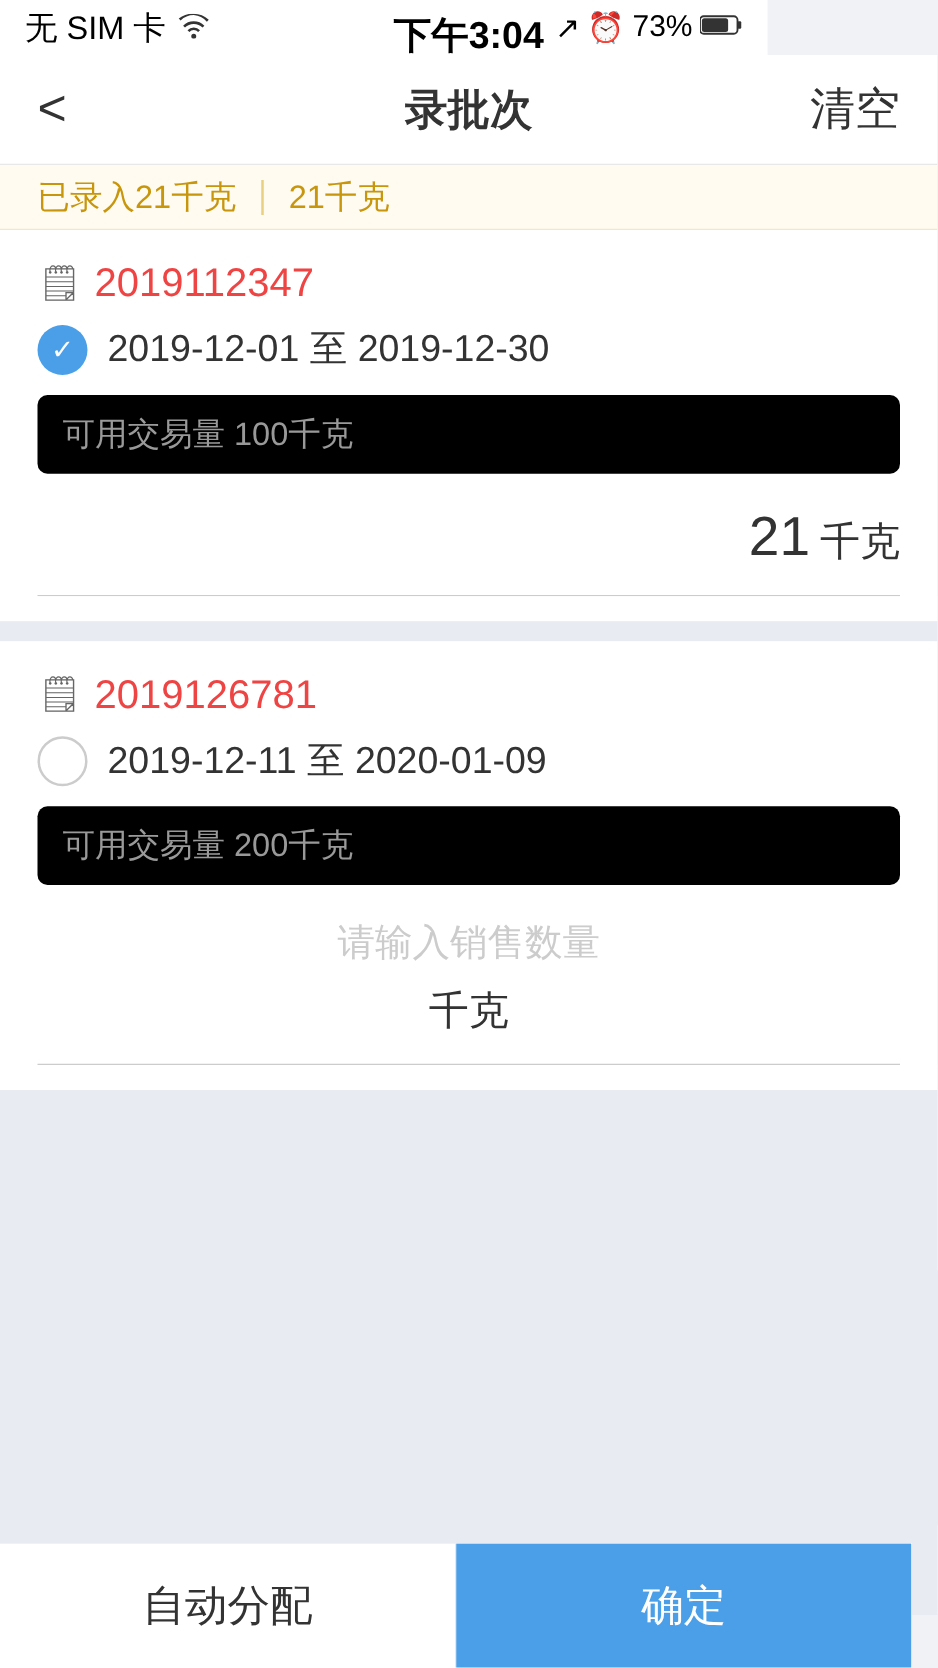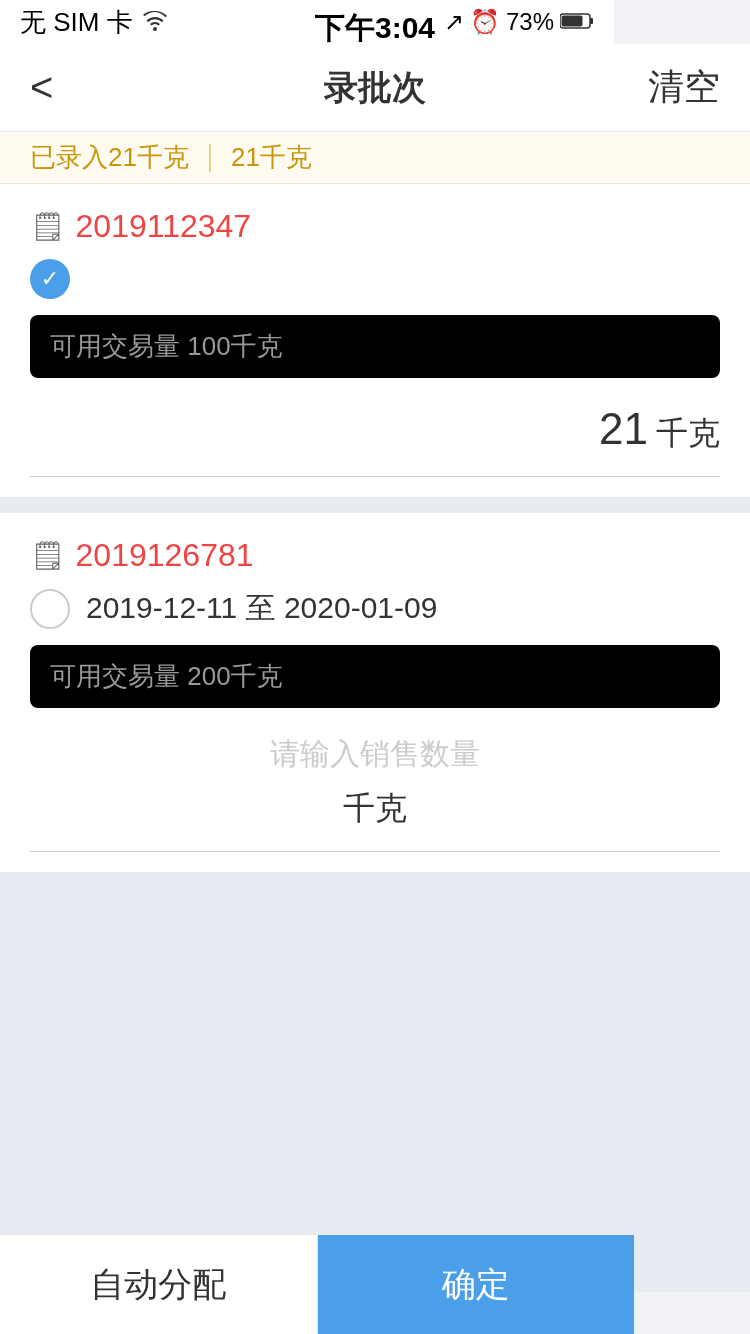--- a/index.html
+++ b/index.html
@@ -210,21 +210,21 @@
       background: #e8ecf2;
       flex: 1;
       min-height: 420px;
     }
 
     
     .bottom-bar {
       position: fixed;
       bottom: 0;
       left: 0;
-      width: 634px;
+      width: 729px;
       height: 100px;
       display: flex;
       background: #fff;
       border-top: 1px solid #e8e8e8;
     }
     .btn-auto {
       flex: 1;
       background: #fff;
       border: none;
       font-size: 34px;
@@ -289,20 +289,21 @@
 
 <div class="item-card">
   <div class="item-header">
     <span class="item-doc-icon">🗒</span>
     <span class="item-id">2019112347</span>
   </div>
   <div class="item-date-row">
     <div class="radio-checked">
       <span class="checkmark">✓</span>
     </div>
+    <span class="date-text">2019-12-01 至 2019-12-30</span>
   </div>
   <div class="available-row">
     <span class="available-text">可用交易量 100千克</span>
   </div>
   <div class="amount-row">
     <span class="amount-value">21</span>
     <span class="amount-unit">千克</span>
   </div>
   <div class="amount-underline"></div>
   <div style="height:20px;background:#fff;"></div>

